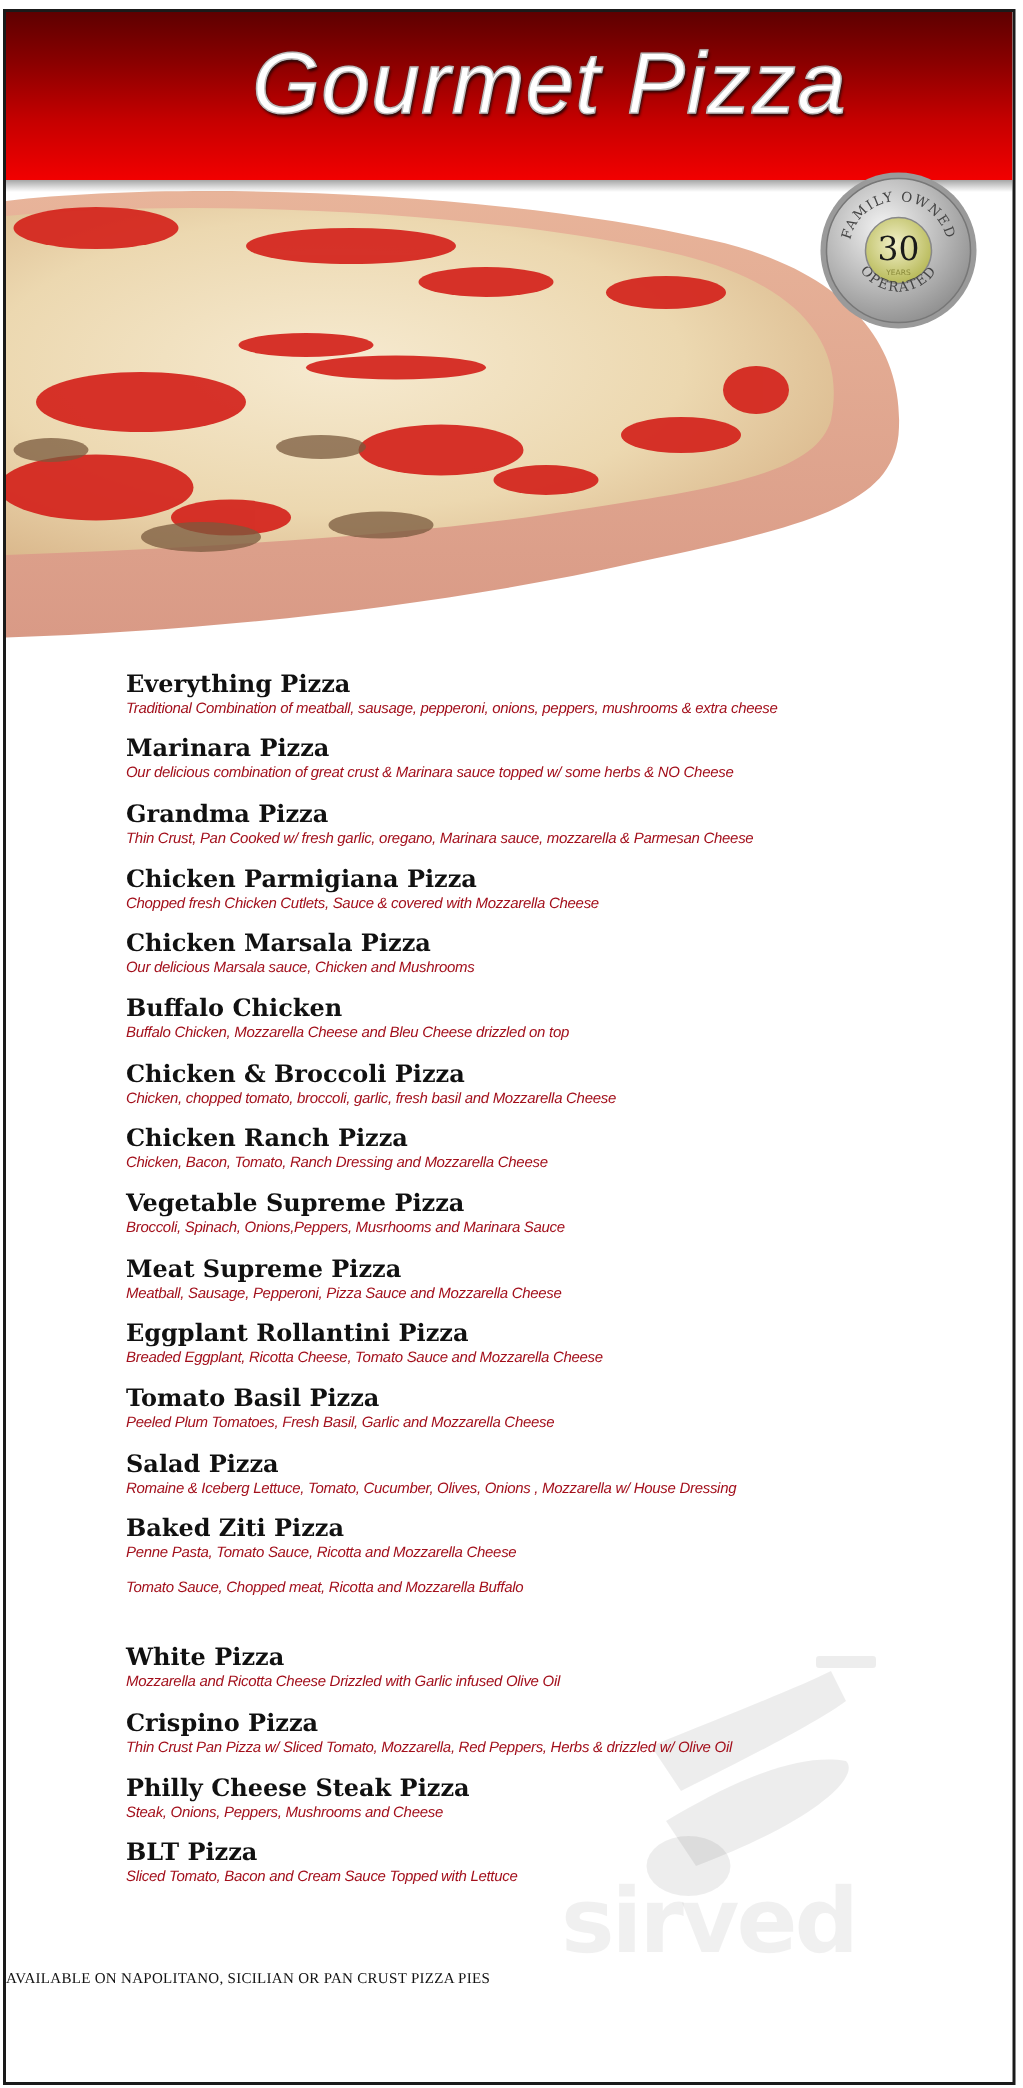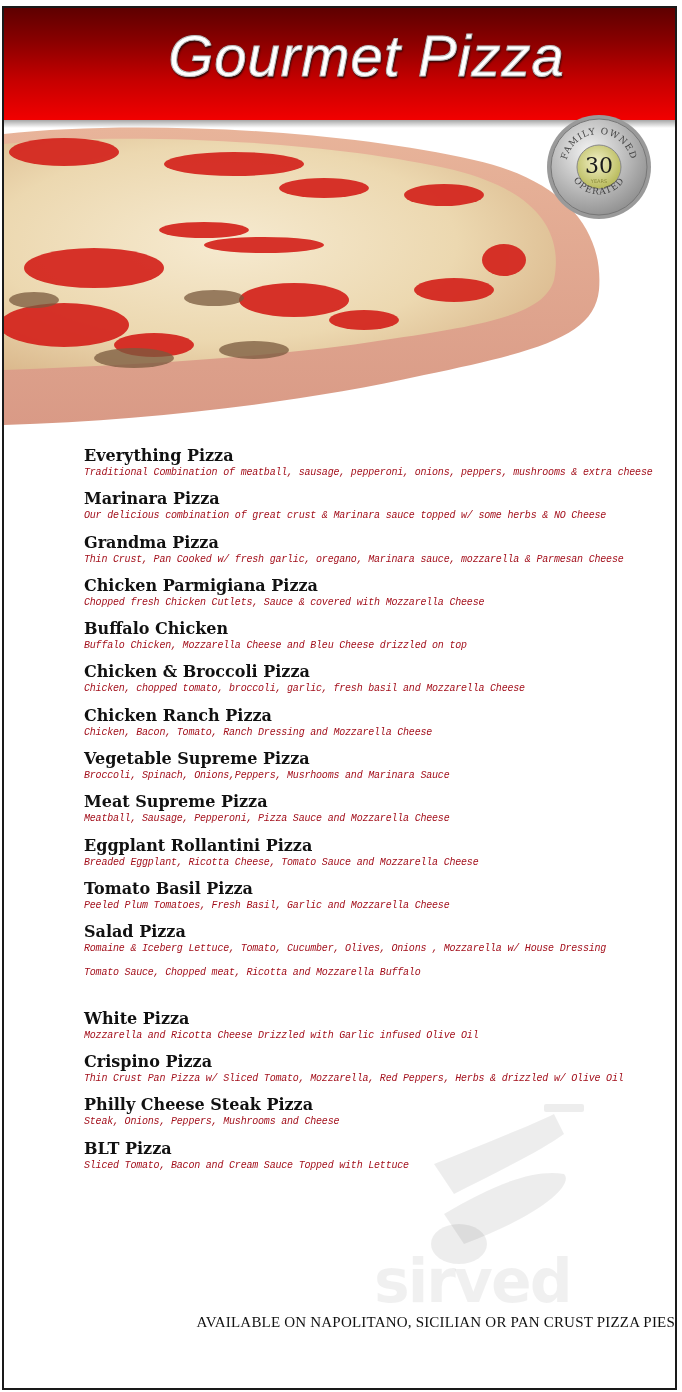--- a/index.html
+++ b/index.html
@@ -30,27 +30,27 @@
     .seal {
       position: absolute; left: 540px; top: 104px; width: 110px; height: 110px;
     }
     .menu { position: absolute; left: 80px; top: 438px; width: 580px; }
     .item { height: 43.3px; }
     .item-name {
       font-family: "DejaVu Serif", serif; font-weight: bold;
       font-size: 16px; color: #111; line-height: 20px; white-space: nowrap;
     }
     .item-desc {
-      font-family: Liberation Mono, monospace; font-style: italic;
+      font-family: Liberation Sans, sans-serif; font-style: italic;
       font-size: 10px; color: #a3101c; line-height: 14px; white-space: nowrap;
       letter-spacing: -0.2px;
     }
     .footer-note {
-      position: absolute; left: 0; top: 1306px; width: 100%; text-align: right;
-      font-family: "Liberation Serif", serif; font-size: 15px; color: #111; letter-spacing: 0.2px;
+      position: absolute; left: 0; top: 1306px; width: 100%; text-align: left;
+      font-family: "Liberation Serif", serif; font-size: 10px; color: #111; letter-spacing: 0.2px;
     }
     .watermark { position: absolute; left: 360px; top: 1096px; width: 270px; height: 230px; }
     .wm-text {
       position: absolute; left: 370px; top: 1238px;
       font-family: "DejaVu Sans", sans-serif; font-weight: bold; font-size: 60px;
       color: rgba(0,0,0,0.06); letter-spacing: -2px;
     }
   </style>
 </head>
 <body>
@@ -149,20 +149,24 @@
       </div>
     <div class="item">
         <div class="item-name">Grandma Pizza</div>
         <div class="item-desc">Thin Crust, Pan Cooked w/ fresh garlic, oregano, Marinara sauce, mozzarella &amp; Parmesan Cheese</div>
       </div>
     <div class="item">
         <div class="item-name">Chicken Parmigiana Pizza</div>
         <div class="item-desc">Chopped fresh Chicken Cutlets, Sauce &amp; covered with Mozzarella Cheese</div>
       </div>
     <div class="item">
+        <div class="item-name">Chicken Marsala Pizza</div>
+        <div class="item-desc">Our delicious Marsala sauce, Chicken and Mushrooms</div>
+      </div>
+    <div class="item">
         <div class="item-name">Buffalo Chicken</div>
         <div class="item-desc">Buffalo Chicken, Mozzarella Cheese and Bleu Cheese drizzled on top</div>
       </div>
     <div class="item">
         <div class="item-name">Chicken &amp; Broccoli Pizza</div>
         <div class="item-desc">Chicken, chopped tomato, broccoli, garlic, fresh basil and Mozzarella Cheese</div>
       </div>
     <div class="item">
         <div class="item-name">Chicken Ranch Pizza</div>
         <div class="item-desc">Chicken, Bacon, Tomato, Ranch Dressing and Mozzarella Cheese</div>
@@ -181,20 +185,24 @@
       </div>
     <div class="item">
         <div class="item-name">Tomato Basil Pizza</div>
         <div class="item-desc">Peeled Plum Tomatoes, Fresh Basil, Garlic and Mozzarella Cheese</div>
       </div>
     <div class="item">
         <div class="item-name">Salad Pizza</div>
         <div class="item-desc">Romaine &amp; Iceberg Lettuce, Tomato, Cucumber, Olives, Onions , Mozzarella w/ House Dressing</div>
       </div>
     <div class="item">
+        <div class="item-name">Baked Ziti Pizza</div>
+        <div class="item-desc">Penne Pasta, Tomato Sauce, Ricotta and Mozzarella Cheese</div>
+      </div>
+    <div class="item">
         <div class="item-desc">Tomato Sauce, Chopped meat, Ricotta and Mozzarella Buffalo</div>
       </div>
     <div class="item">
         <div class="item-name">White Pizza</div>
         <div class="item-desc">Mozzarella and Ricotta Cheese Drizzled with Garlic infused Olive Oil</div>
       </div>
     <div class="item">
         <div class="item-name">Crispino Pizza</div>
         <div class="item-desc">Thin Crust Pan Pizza w/ Sliced Tomato, Mozzarella, Red Peppers, Herbs &amp; drizzled w/ Olive Oil</div>
       </div>

